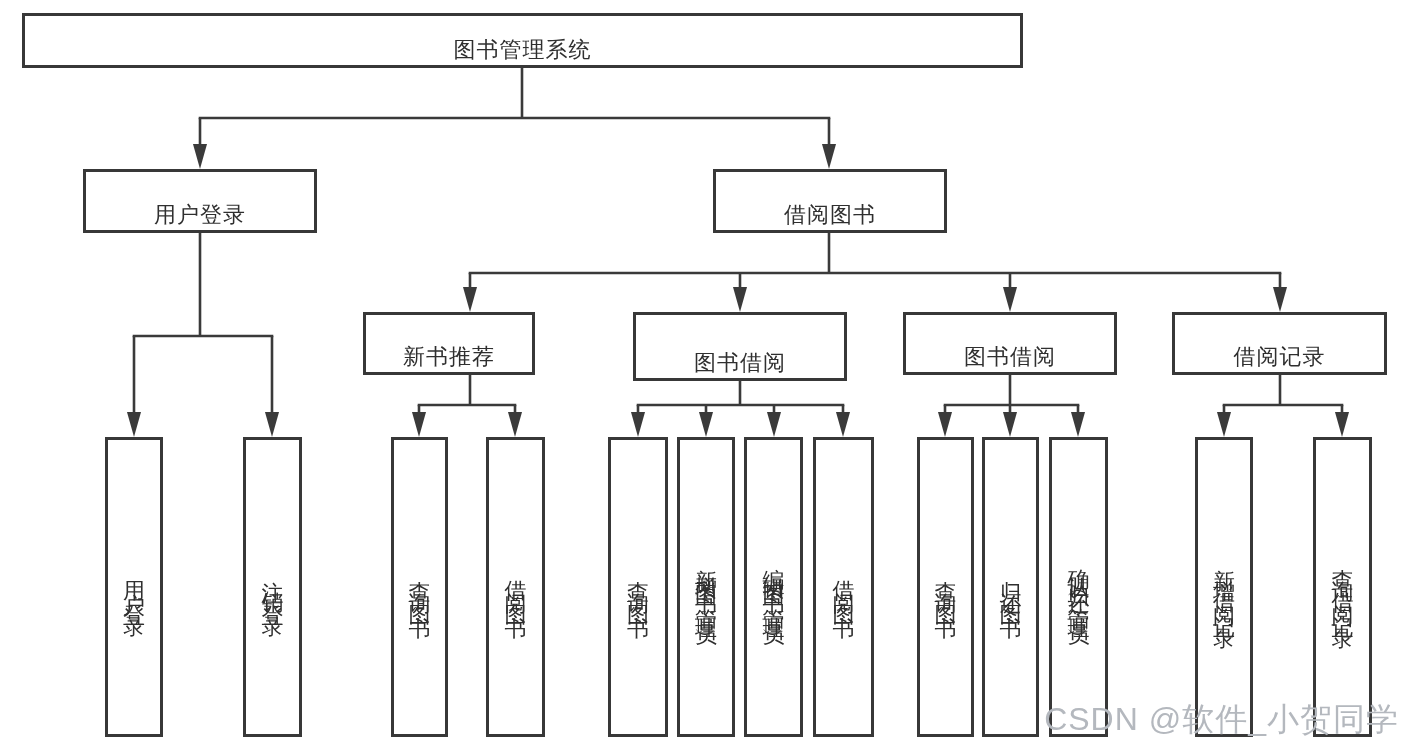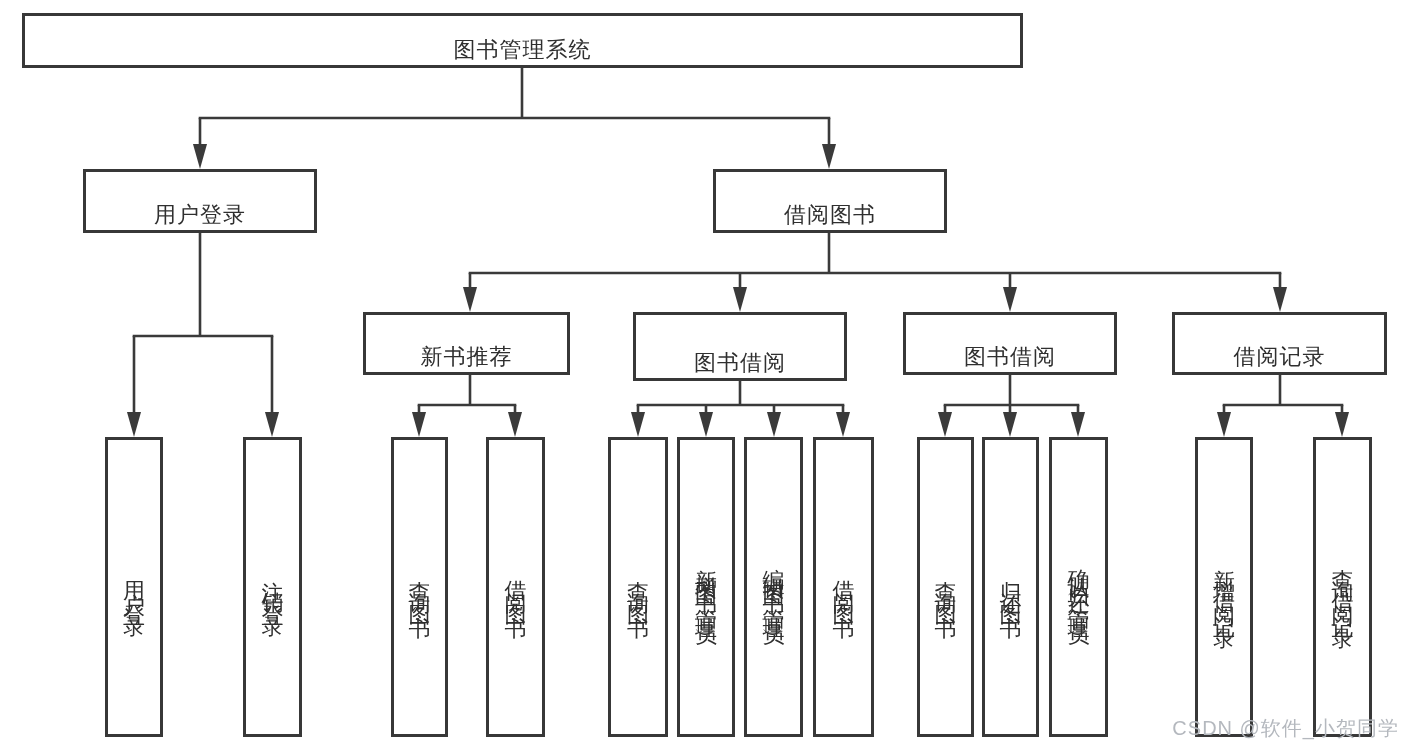--- a/index.html
+++ b/index.html
@@ -43,21 +43,21 @@
   .v-text {
     writing-mode: vertical-lr;
     text-orientation: mixed;
     line-height: 1;
     white-space: nowrap;
   }
   .watermark {
     position: absolute;
     right: 6px;
     bottom: 5px;
-    font-size: 20px;
+    font-size: 32px;
     color: #b4b8be;
     letter-spacing: 1px;
     pointer-events: none;
     margin-left: 20px;
   }
 </style>
 </head>
 <body>
 
 <div class="canvas">
@@ -139,21 +139,21 @@
     <span>图书管理系统</span>
   </div>
 
   <div class="box h-box" style="left:83px;top:169px;width:234px;height:64px;">
     <span>用户登录</span>
   </div>
   <div class="box h-box" style="left:713px;top:169px;width:234px;height:64px;">
     <span>借阅图书</span>
   </div>
 
-  <div class="box h-box" style="left:363px;top:312px;width:207px;height:63px;">
+  <div class="box h-box" style="left:363px;top:312px;width:172px;height:63px;">
     <span>新书推荐</span>
   </div>
   <div class="box h-box" style="left:633px;top:312px;width:214px;height:69px;">
     <span>图书借阅</span>
   </div>
   <div class="box h-box" style="left:903px;top:312px;width:214px;height:63px;">
     <span>图书借阅</span>
   </div>
   <div class="box h-box" style="left:1172px;top:312px;width:215px;height:63px;">
     <span>借阅记录</span>

